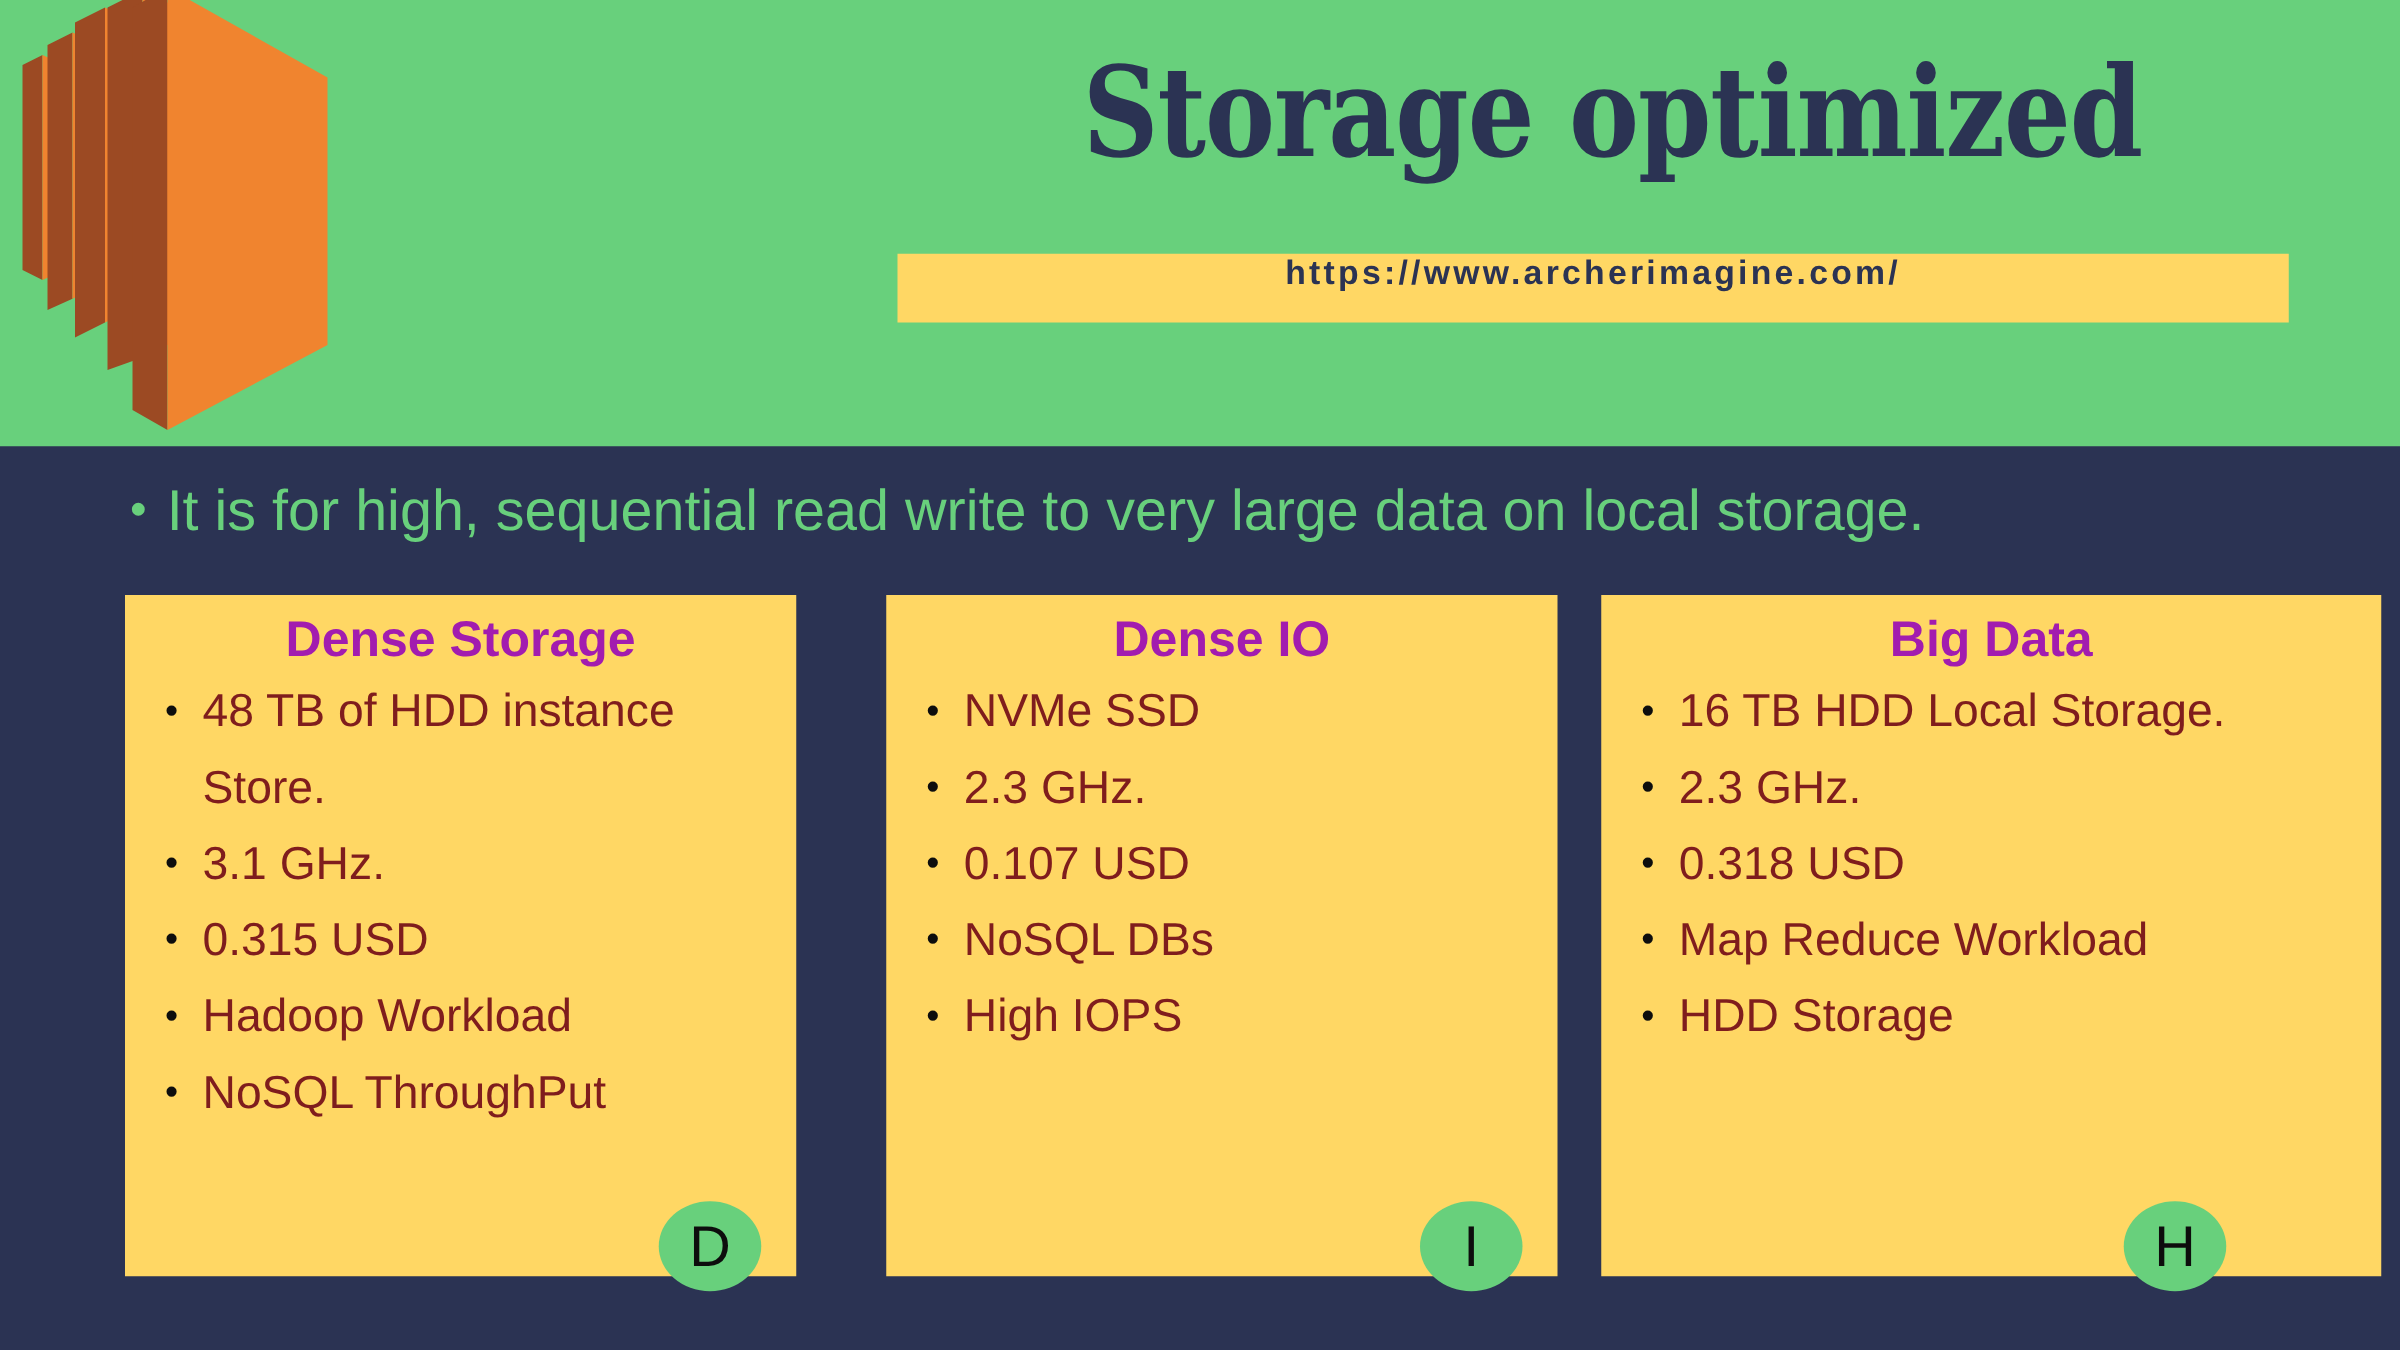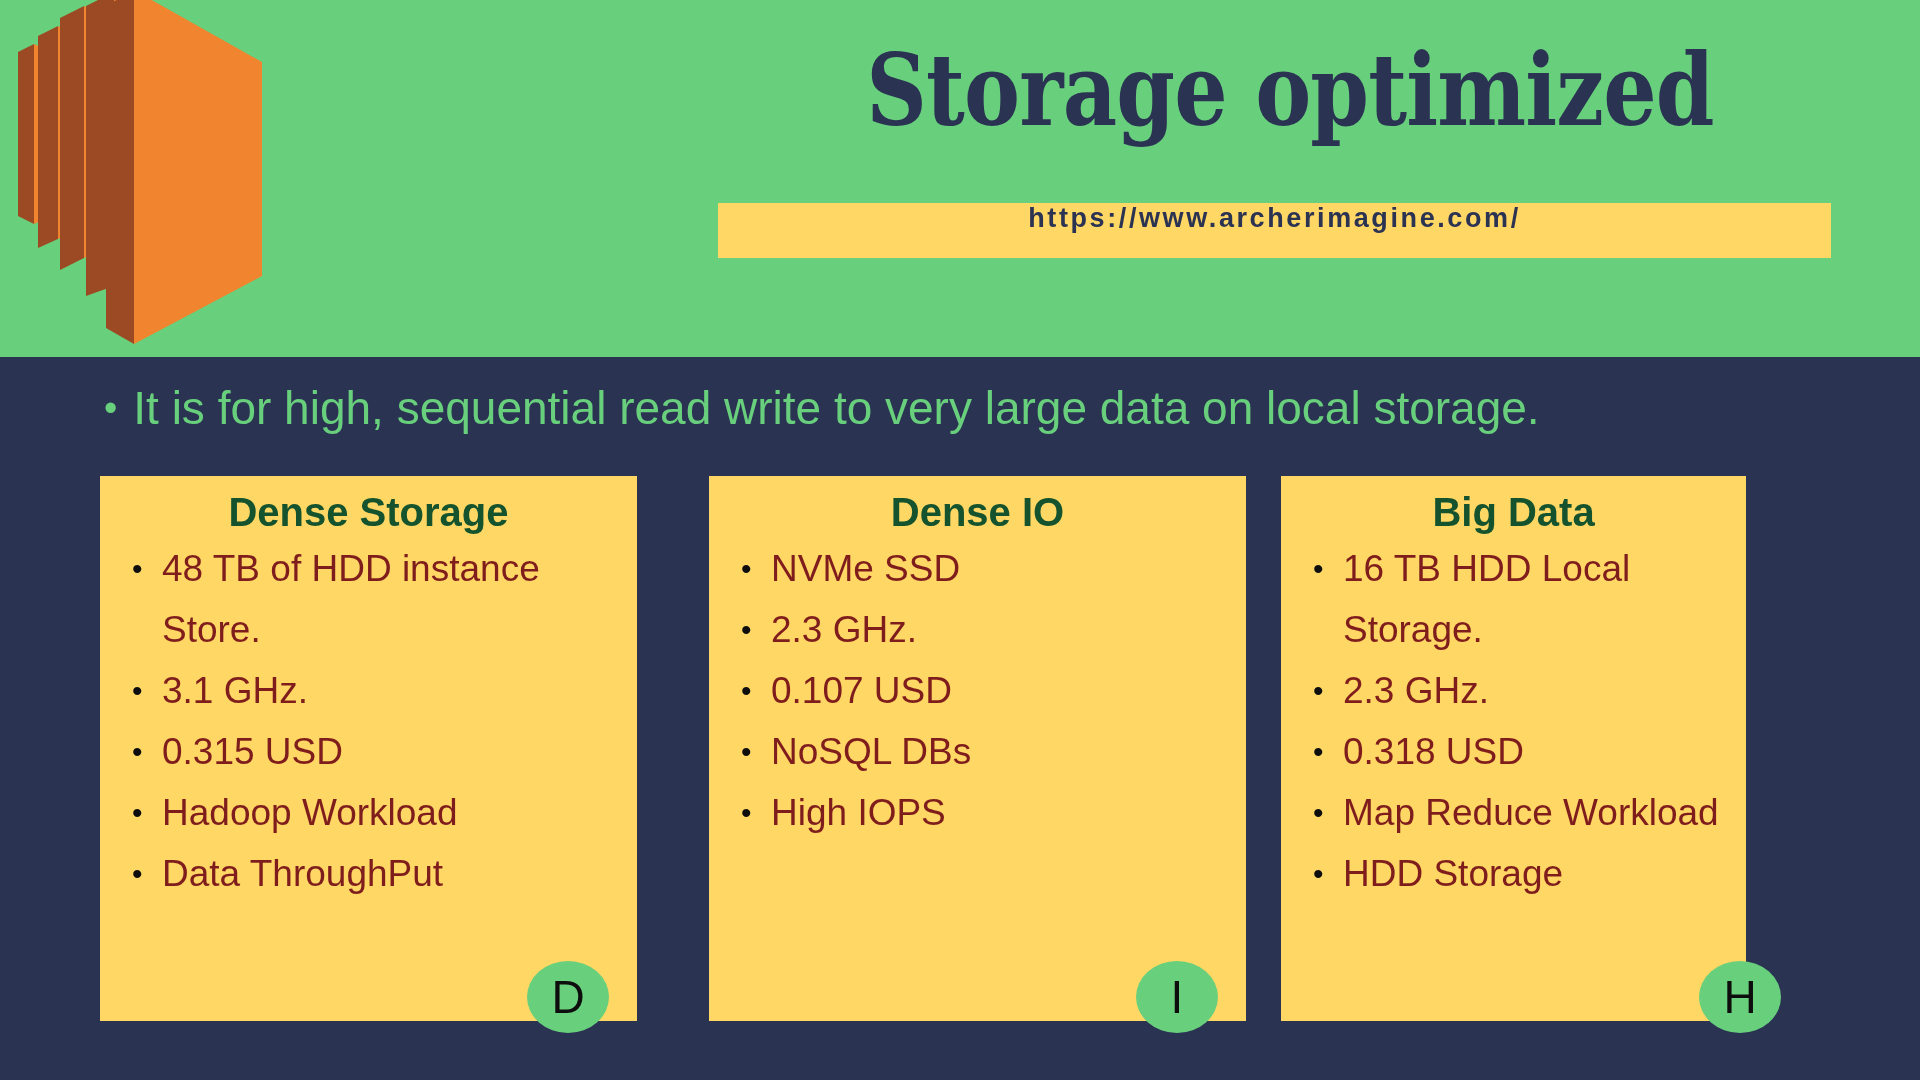--- a/index.html
+++ b/index.html
@@ -115,29 +115,29 @@
   .card {
     position: absolute;
     top: 0;
     height: 545px;
     background: #ffd764;
     box-sizing: border-box;
     padding: 10px 14px 0 14px;
   }
   .card-1 { left: 100px;  width: 537px; }
   .card-2 { left: 709px;  width: 537px; }
-  .card-3 { left: 1281px; width: 465px; }
+  .card-3 { left: 1281px; width: 624px; }
 
   .card-title {
     text-align: center;
     font-family: "Liberation Sans", sans-serif;
     font-weight: 700;
     font-size: 40px;
     line-height: 52px;
-    color: #14532d;
+    color: #a21caf;
     white-space: nowrap;
   }
 
   .card-list {
     list-style: none;
     margin: 0;
     padding: 0;
   }
   .card-list li {
     position: relative;
@@ -213,21 +213,21 @@
 
   <div class="cards">
 
     <div class="card card-1">
       <div class="card-title">Dense Storage</div>
       <ul class="card-list">
         <li>48 TB of HDD instance Store.</li>
         <li>3.1 GHz.</li>
         <li>0.315 USD</li>
         <li>Hadoop Workload</li>
-        <li>Data ThroughPut</li>
+        <li>NoSQL ThroughPut</li>
       </ul>
     </div>
 
     <div class="card card-2">
       <div class="card-title">Dense IO</div>
       <ul class="card-list">
         <li>NVMe SSD</li>
         <li>2.3 GHz.</li>
         <li>0.107 USD</li>
         <li>NoSQL DBs</li>

